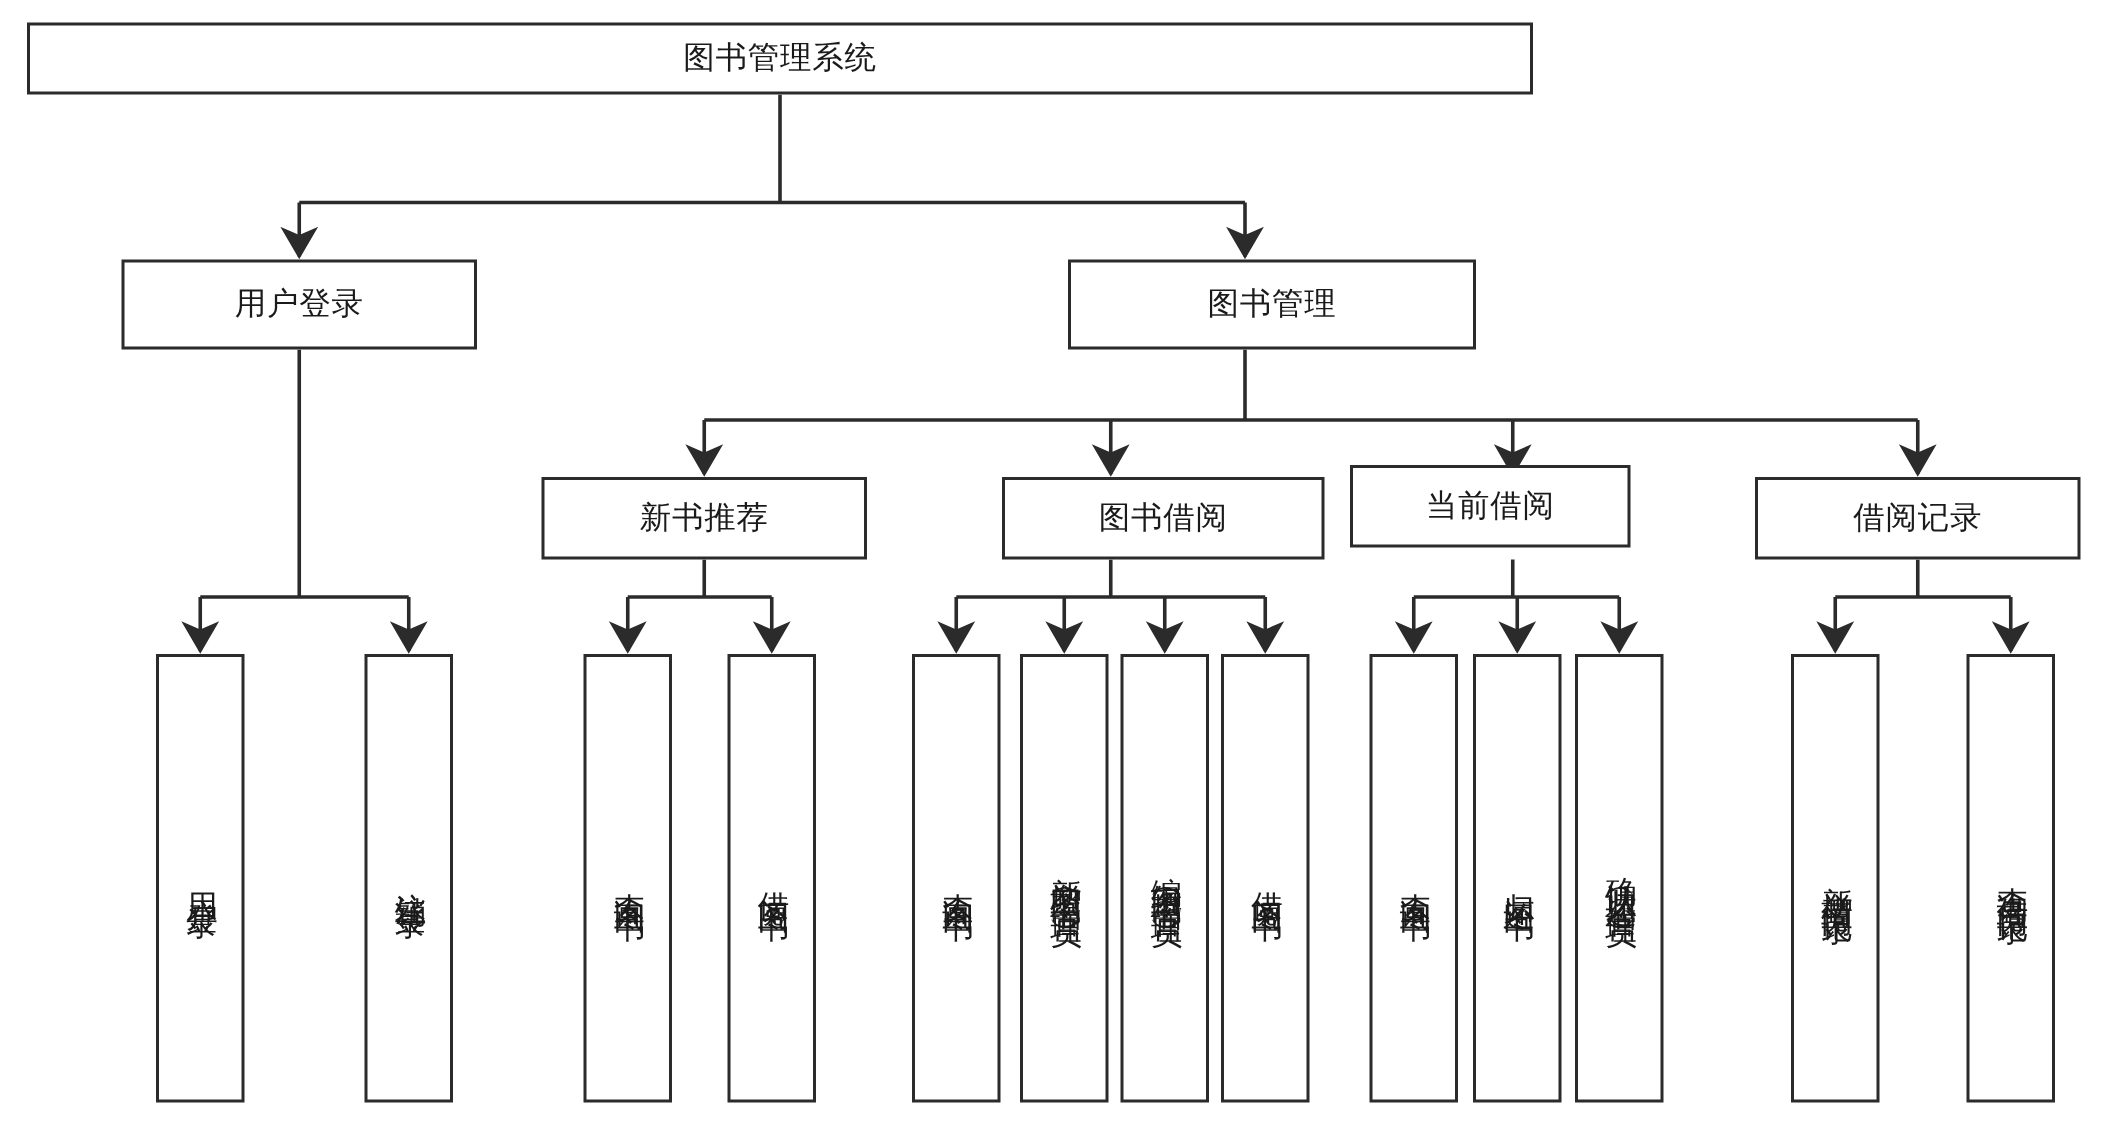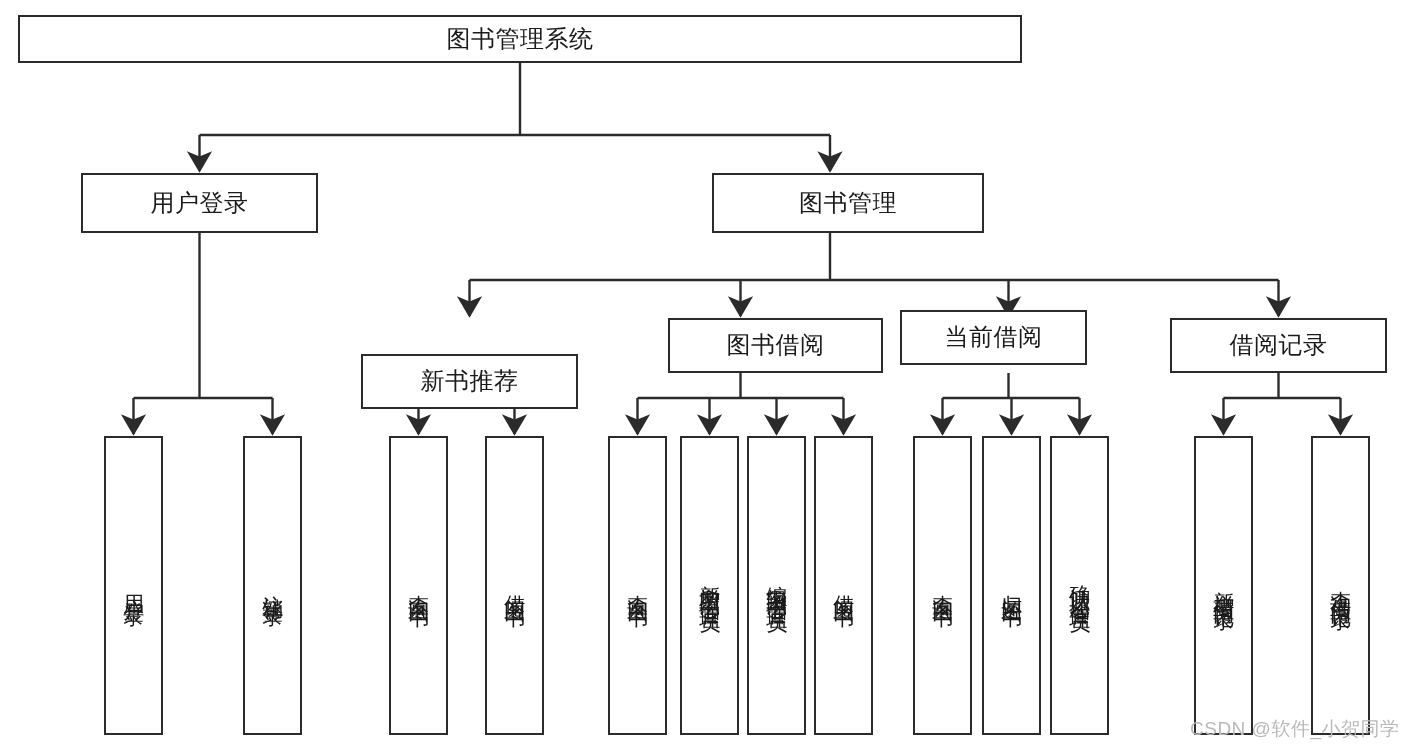--- a/index.html
+++ b/index.html
@@ -31,21 +31,21 @@
     position: absolute;
     box-sizing: border-box;
     border: 2px solid #2b2b2b;
     background: #ffffff;
     display: flex;
     align-items: center;
     justify-content: center;
     color: #1a1a1a;
   }
   .node-h {
-    font-size: 24px;
+    font-size: 21px;
     letter-spacing: 0.5px;
     line-height: 1.2;
     white-space: nowrap;
   }
   .node-v {
     writing-mode: vertical-rl;
     text-orientation: upright;
     font-size: 21px;
     line-height: 1.35;
     letter-spacing: 4px;
@@ -114,21 +114,21 @@
   <div id="node-layer">
       <div class="node node-h" style="left: 18px; top: 15px; width: 1004px; height: 48px;">
         <span>图书管理系统</span>
       </div>
       <div class="node node-h" style="left: 81px; top: 173px; width: 237px; height: 60px;">
         <span>用户登录</span>
       </div>
       <div class="node node-h" style="left: 712px; top: 173px; width: 272px; height: 60px;">
         <span>图书管理</span>
       </div>
-      <div class="node node-h" style="left: 361px; top: 318px; width: 217px; height: 55px; margin-top: 36px;">
+      <div class="node node-h" style="left: 361px; top: 318px; width: 217px; height: 55px;">
         <span>新书推荐</span>
       </div>
       <div class="node node-h" style="left: 633px; top: 318px; width: 215px; height: 55px; margin-left: 35px;">
         <span>图书借阅</span>
       </div>
       <div class="node node-h" style="left: 900px; top: 310px; width: 187px; height: 55px; align-items: center;">
         <span>当前借阅</span>
       </div>
       <div class="node node-h" style="left: 1170px; top: 318px; width: 217px; height: 55px;">
         <span>借阅记录</span>
@@ -167,14 +167,13 @@
         <span>确认归还（管理员）</span>
       </div>
       <div class="node node-v" style="left: 1194px; top: 436px; width: 59px; height: 299px;">
         <span>新增借阅记录</span>
       </div>
       <div class="node node-v" style="left: 1311px; top: 436px; width: 59px; height: 299px;">
         <span>查询借阅记录</span>
       </div>
     </div>
 
-  <div class="watermark">CSDN @软件_小贺同学</div>
 </div>
 
 </body></html>

